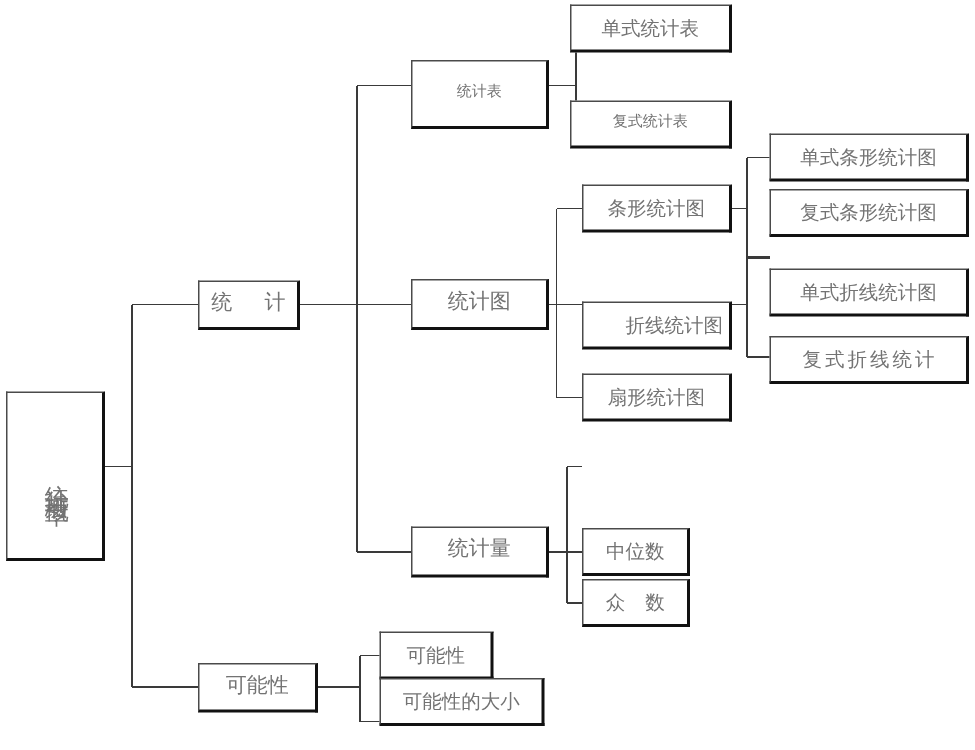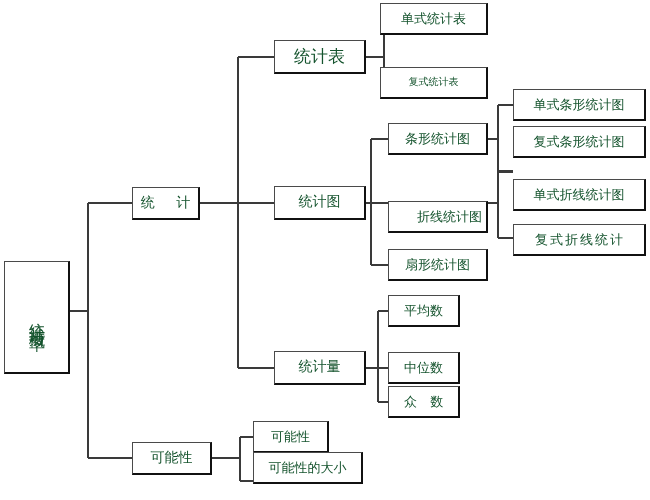--- a/index.html
+++ b/index.html
@@ -34,21 +34,21 @@
     shape-rendering: crispEdges;
   }
   .node {
     position: absolute;
     box-sizing: border-box;
     background: #ffffff;
     border: 1px solid #4a4a4a;
     display: flex;
     align-items: center;
     justify-content: center;
-    color: #14532d;
+    color: #737373;
     line-height: 1.05;
     text-align: center;
     white-space: nowrap;
     font-family: "Liberation Serif", "DejaVu Serif", serif;
   }
   
   .node.shadowed {
     border-right: 2px solid #111;
     border-bottom: 2px solid #111;
   }
@@ -121,21 +121,21 @@
   </div>
 
   <div class="node shadowed" style="left:132px; top:187px; width:68px; height:33px; font-size:14px;">
     <span class="node-label sp2">统 计</span>
   </div>
 
   <div class="node shadowed" style="left:132px; top:442px; width:80px; height:33px; font-size:14px;">
     <span class="node-label">可能性</span>
   </div>
 
-  <div class="node shadowed" style="left:274px; top:40px; width:92px; height:34px; font-size:17px;">
+  <div class="node shadowed" style="left:274px; top:40px; width:92px; height:46px; font-size:10px;">
     <span class="node-label">统计表</span>
   </div>
 
   <div class="node shadowed" style="left:274px; top:186px; width:92px; height:34px; font-size:14px;">
     <span class="node-label">统计图</span>
   </div>
 
   <div class="node shadowed" style="left:274px; top:351px; width:92px; height:34px; font-size:14px;">
     <span class="node-label">统计量</span>
   </div>
@@ -161,23 +161,20 @@
   </div>
 
   <div class="node shadowed" style="left:388px; top:201px; width:100px; height:32px; font-size:13px;padding-left:24px;">
     <span class="node-label">折线统计图</span>
   </div>
 
   <div class="node shadowed" style="left:388px; top:249px; width:100px; height:32px; font-size:13px;">
     <span class="node-label">扇形统计图</span>
   </div>
 
-  <div class="node shadowed" style="left:388px; top:295px; width:72px; height:32px; font-size:13px;">
-    <span class="node-label">平均数</span>
-  </div>
 
   <div class="node shadowed" style="left:388px; top:352px; width:72px; height:32px; font-size:13px;">
     <span class="node-label">中位数</span>
   </div>
 
   <div class="node shadowed" style="left:388px; top:386px; width:72px; height:32px; font-size:13px;">
     <span class="node-label sp1">众 数</span>
   </div>
 
   <div class="node shadowed" style="left:513px; top:89px; width:133px; height:32px; font-size:13px;">

